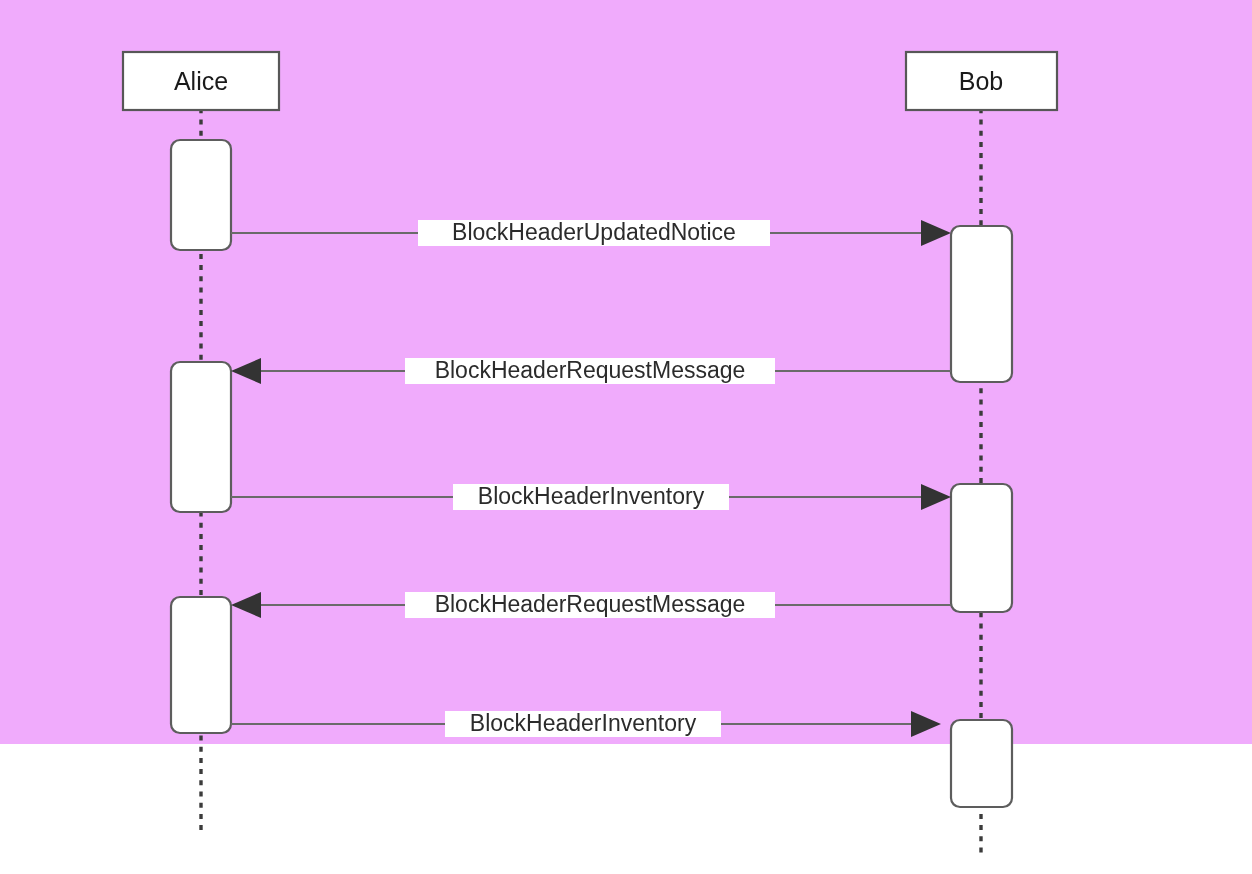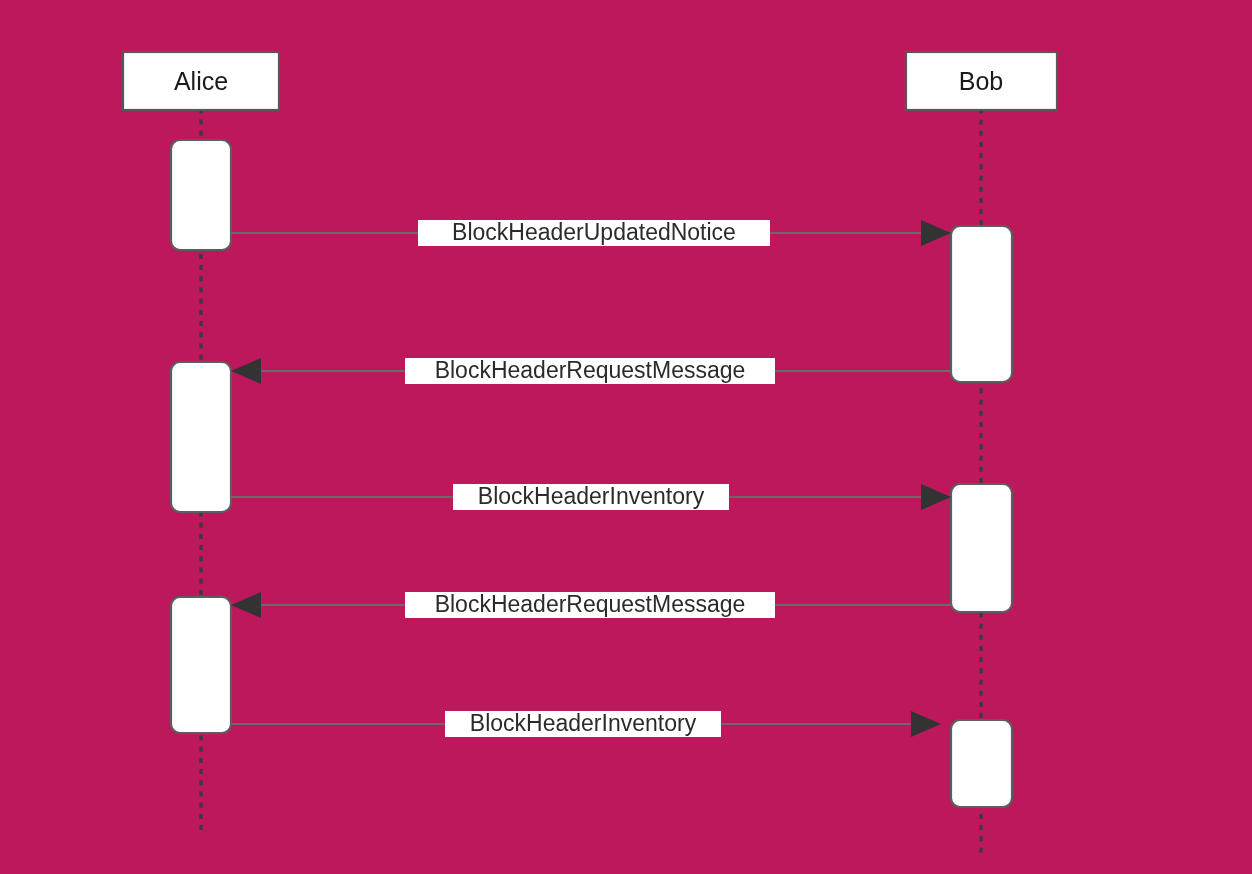--- a/index.html
+++ b/index.html
@@ -10,22 +10,22 @@
   }
   body {
     font-family: "Liberation Sans", sans-serif;
     width: 1252px;
     height: 874px;
     overflow: hidden;
   }
   #diagram-root {
     position: relative;
     width: 1252px;
-    height: 874px;
-    background: #be185d;
+    height: 744px;
+    background: #f0abfc;
   }
   svg#sequence-diagram {
     display: block;
     width: 1252px;
     height: 874px;
   }
   .participant-box-rect {
     fill: #ffffff;
     stroke: #575757;
     stroke-width: 2.2;

